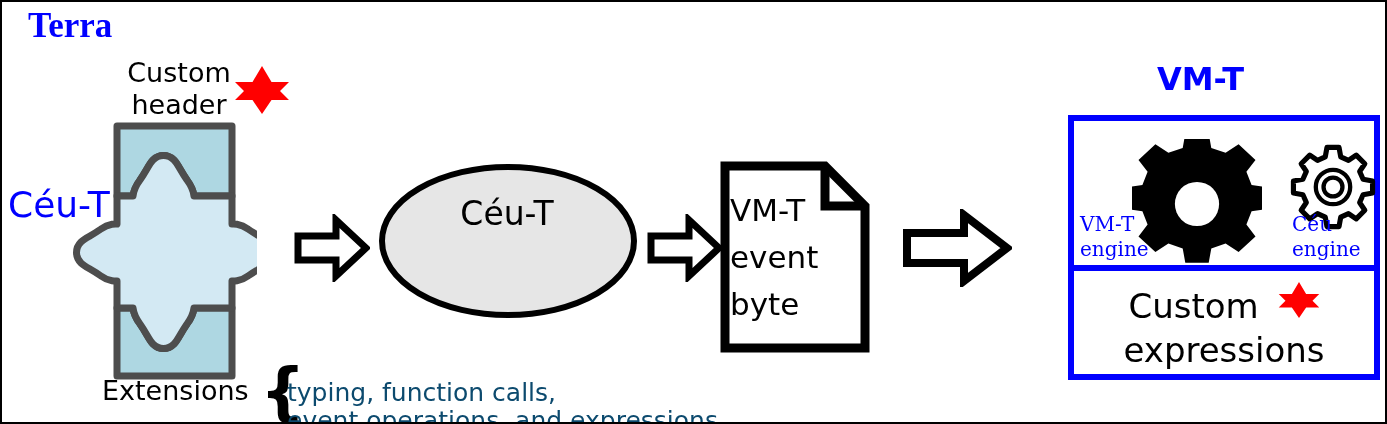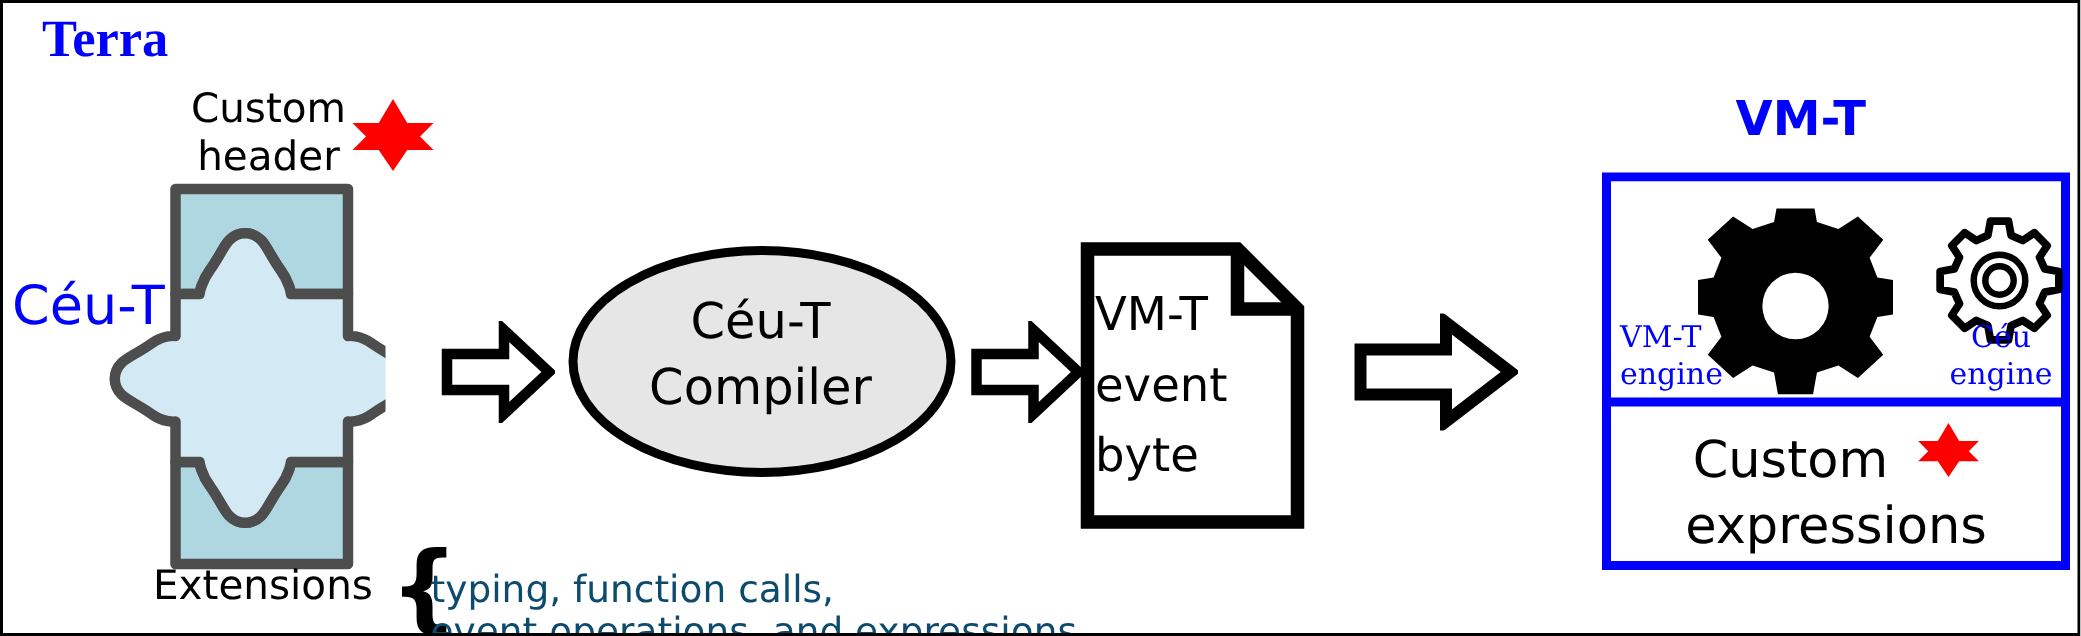--- a/index.html
+++ b/index.html
@@ -134,21 +134,20 @@
     left: 1078px; top: 210px;
     font-family: "DejaVu Serif", serif;
     font-size: 20px;
     color: #0000ff;
     line-height: 25px;
     white-space: nowrap;
   }
   .ceu-engine-label {
     left: 1290px; top: 210px;
     width: 84px;
-    text-align: center;
     font-family: "DejaVu Serif", serif;
     font-size: 20px;
     color: #0000ff;
     line-height: 25px;
   }
   .custom-components {
     left: 1072px; top: 276px;
     width: 300px; height: 96px;
     display: flex;
     align-items: center;
@@ -241,21 +240,20 @@
   <svg class="abs arrow" style="left:292px; top:212px;" width="76" height="68" viewBox="0 0 76 68">
     <polygon points="4,22 42,22 42,6 72,34 42,62 42,46 4,46" fill="#ffffff" stroke="#000000" stroke-width="7" stroke-linejoin="miter"></polygon>
   </svg>
 
   <div class="abs ellipse-wrap">
     <svg width="262" height="158" viewBox="0 0 262 158">
       <ellipse cx="131" cy="79" rx="126" ry="74" fill="#e6e6e6" stroke="#000000" stroke-width="6"></ellipse>
     </svg>
     <div class="ellipse-text">
       <div>Céu-T</div>
-      <div>Compiler</div>
     </div>
   </div>
 
   <svg class="abs arrow" style="left:645px; top:212px;" width="76" height="68" viewBox="0 0 76 68">
     <polygon points="4,22 42,22 42,6 72,34 42,62 42,46 4,46" fill="#ffffff" stroke="#000000" stroke-width="7" stroke-linejoin="miter"></polygon>
   </svg>
 
   <div class="abs doc-wrap">
     <svg width="150" height="192" viewBox="0 0 150 192">
       <path d="M5,5 L105,5 L145,45 L145,187 L5,187 Z" fill="#ffffff" stroke="#000000" stroke-width="9" stroke-linejoin="miter"></path>

